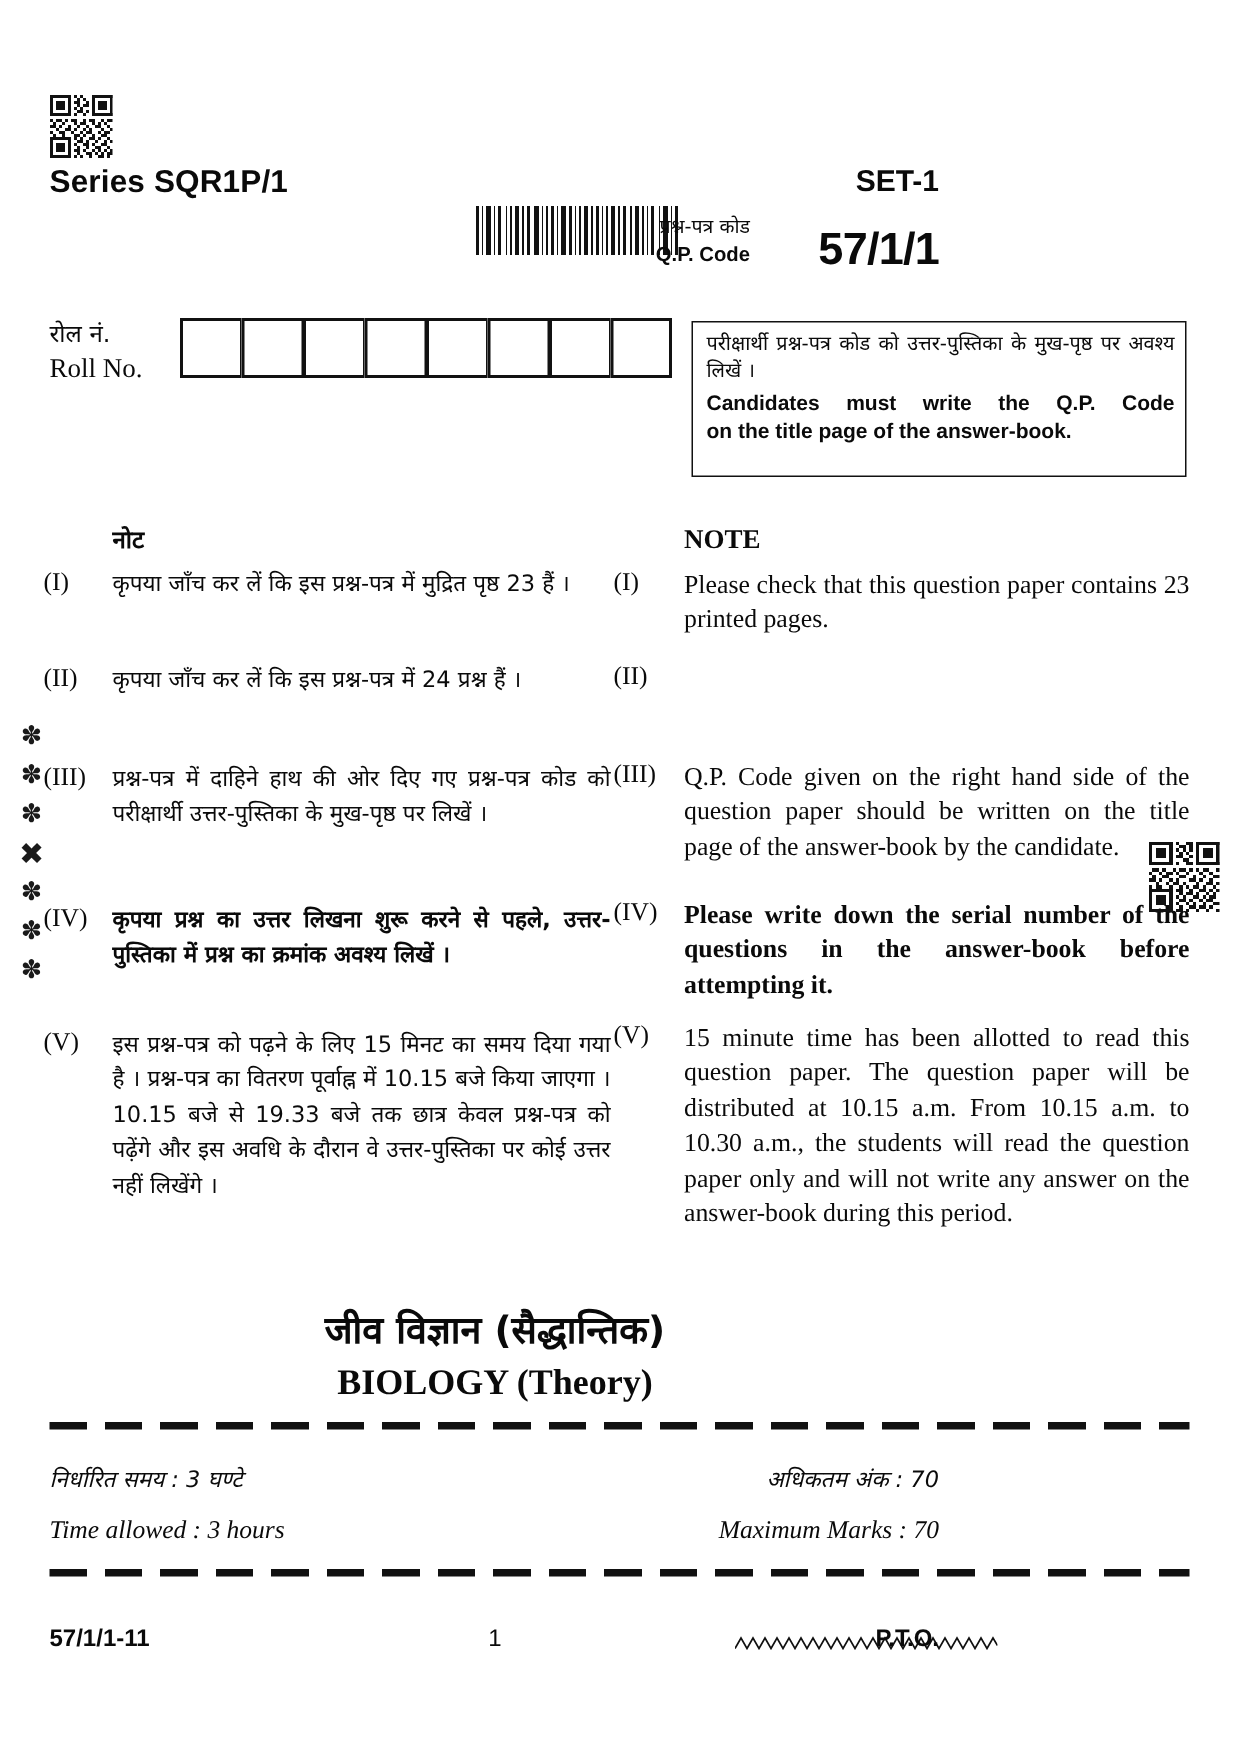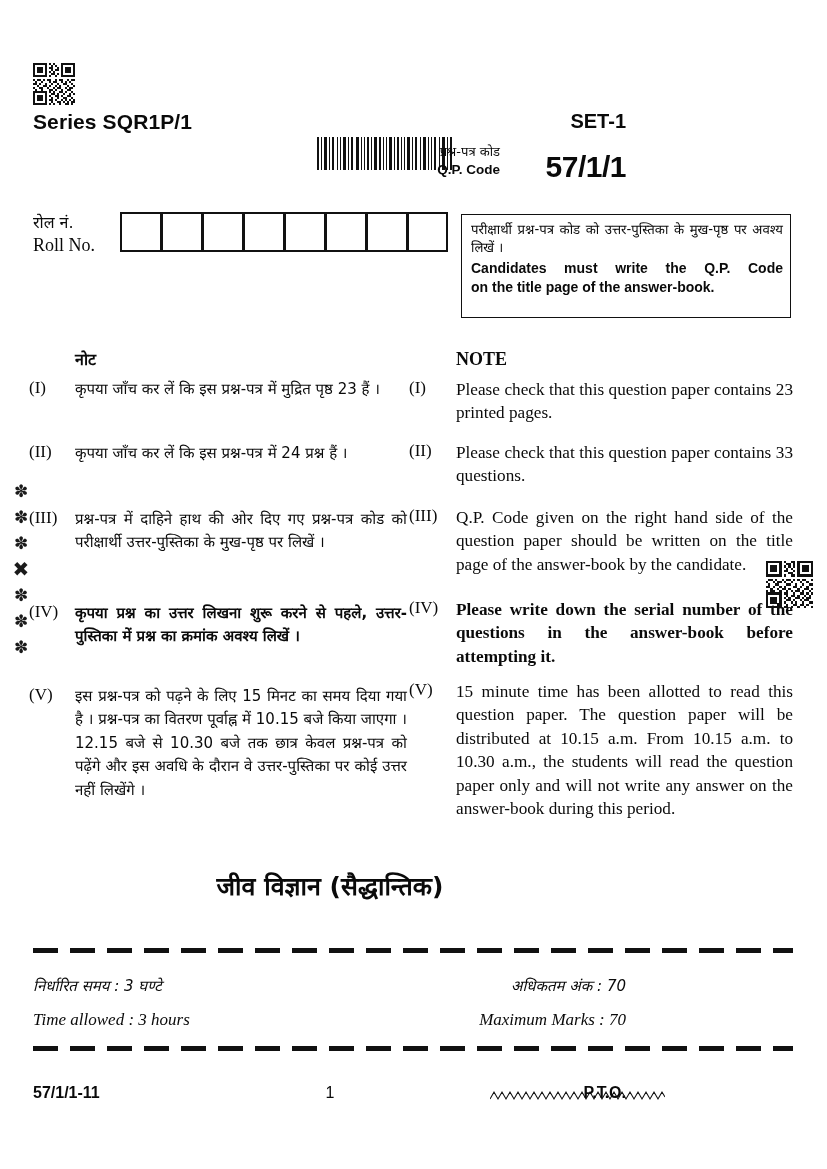--- a/index.html
+++ b/index.html
@@ -558,27 +558,26 @@
   <div class="hi-num" id="hi-2-num">(II)</div>
   <div class="hi-body" id="hi-2">कृपया जाँच कर लें कि इस प्रश्न-पत्र में 24 प्रश्न हैं ।</div>
 
   <div class="hi-num" id="hi-3-num">(III)</div>
   <div class="hi-body" id="hi-3">प्रश्न-पत्र में दाहिने हाथ की ओर दिए गए प्रश्न-पत्र कोड को परीक्षार्थी उत्तर-पुस्तिका के मुख-पृष्ठ पर लिखें ।</div>
 
   <div class="hi-num" id="hi-4-num">(IV)</div>
   <div class="hi-body bold" id="hi-4">कृपया प्रश्न का उत्तर लिखना शुरू करने से पहले, उत्तर-पुस्तिका में प्रश्न का क्रमांक अवश्य लिखें ।</div>
 
   <div class="hi-num" id="hi-5-num">(V)</div>
-  <div class="hi-body" id="hi-5">इस प्रश्न-पत्र को पढ़ने के लिए 15 मिनट का समय दिया गया है । प्रश्न-पत्र का वितरण पूर्वाह्न में 10.15 बजे किया जाएगा । 12.15 बजे से 10.30 बजे तक छात्र केवल प्रश्न-पत्र को पढ़ेंगे और इस अवधि के दौरान वे उत्तर-पुस्तिका पर कोई उत्तर नहीं लिखेंगे ।</div>
+  <div class="hi-body" id="hi-5">इस प्रश्न-पत्र को पढ़ने के लिए 15 मिनट का समय दिया गया है । प्रश्न-पत्र का वितरण पूर्वाह्न में 10.15 बजे किया जाएगा । 10.15 बजे से 19.33 बजे तक छात्र केवल प्रश्न-पत्र को पढ़ेंगे और इस अवधि के दौरान वे उत्तर-पुस्तिका पर कोई उत्तर नहीं लिखेंगे ।</div>
 
   <div class="en-num" id="en-1-num">(I)</div>
   <div class="en-body" id="en-1">Please check that this question paper contains 23 printed pages.</div>
 
   <div class="en-num" id="en-2-num">(II)</div>
-  <div class="en-body" id="en-2">Please check that this question paper contains 33 questions.</div>
 
   <div class="en-num" id="en-3-num">(III)</div>
   <div class="en-body" id="en-3">Q.P. Code given on the right hand side of the question paper should be written on the title page of the answer-book by the candidate.</div>
 
   <div class="en-num" id="en-4-num">(IV)</div>
   <div class="en-body bold" id="en-4">Please write down the serial number of the questions in the answer-book before attempting it.</div>
 
   <div class="en-num" id="en-5-num">(V)</div>
   <div class="en-body" id="en-5">15 minute time has been allotted to read this question paper. The question paper will be distributed at 10.15 a.m. From 10.15 a.m. to 10.30 a.m., the students will read the question paper only and will not write any answer on the answer-book during this period.</div>
 
@@ -686,20 +685,21 @@
         <rect x="18" y="19" width="1" height="1"></rect>
       <rect x="8" y="20" width="2" height="1"></rect>
         <rect x="11" y="20" width="1" height="1"></rect>
       <rect x="14" y="20" width="1" height="1"></rect>
         <rect x="17" y="20" width="1" height="1"></rect>
       <rect x="20" y="20" width="1" height="1"></rect>
     </g>
   </svg>
 
   <div id="subject-hi">जीव विज्ञान (सैद्धान्तिक)</div>
+  <div id="subject-en">BIOLOGY (Theory)</div>
 
   <div class="dash-rule" id="rule-top"></div>
 
   <div class="meta-hi" id="time-hi">निर्धारित समय : 3 घण्टे</div>
   <div class="meta-hi" id="marks-hi">अधिकतम अंक : 70</div>
   <div class="meta-en" id="time-en">Time allowed : 3 hours</div>
   <div class="meta-en" id="marks-en">Maximum Marks : 70</div>
 
   <div class="dash-rule" id="rule-bottom"></div>
 

